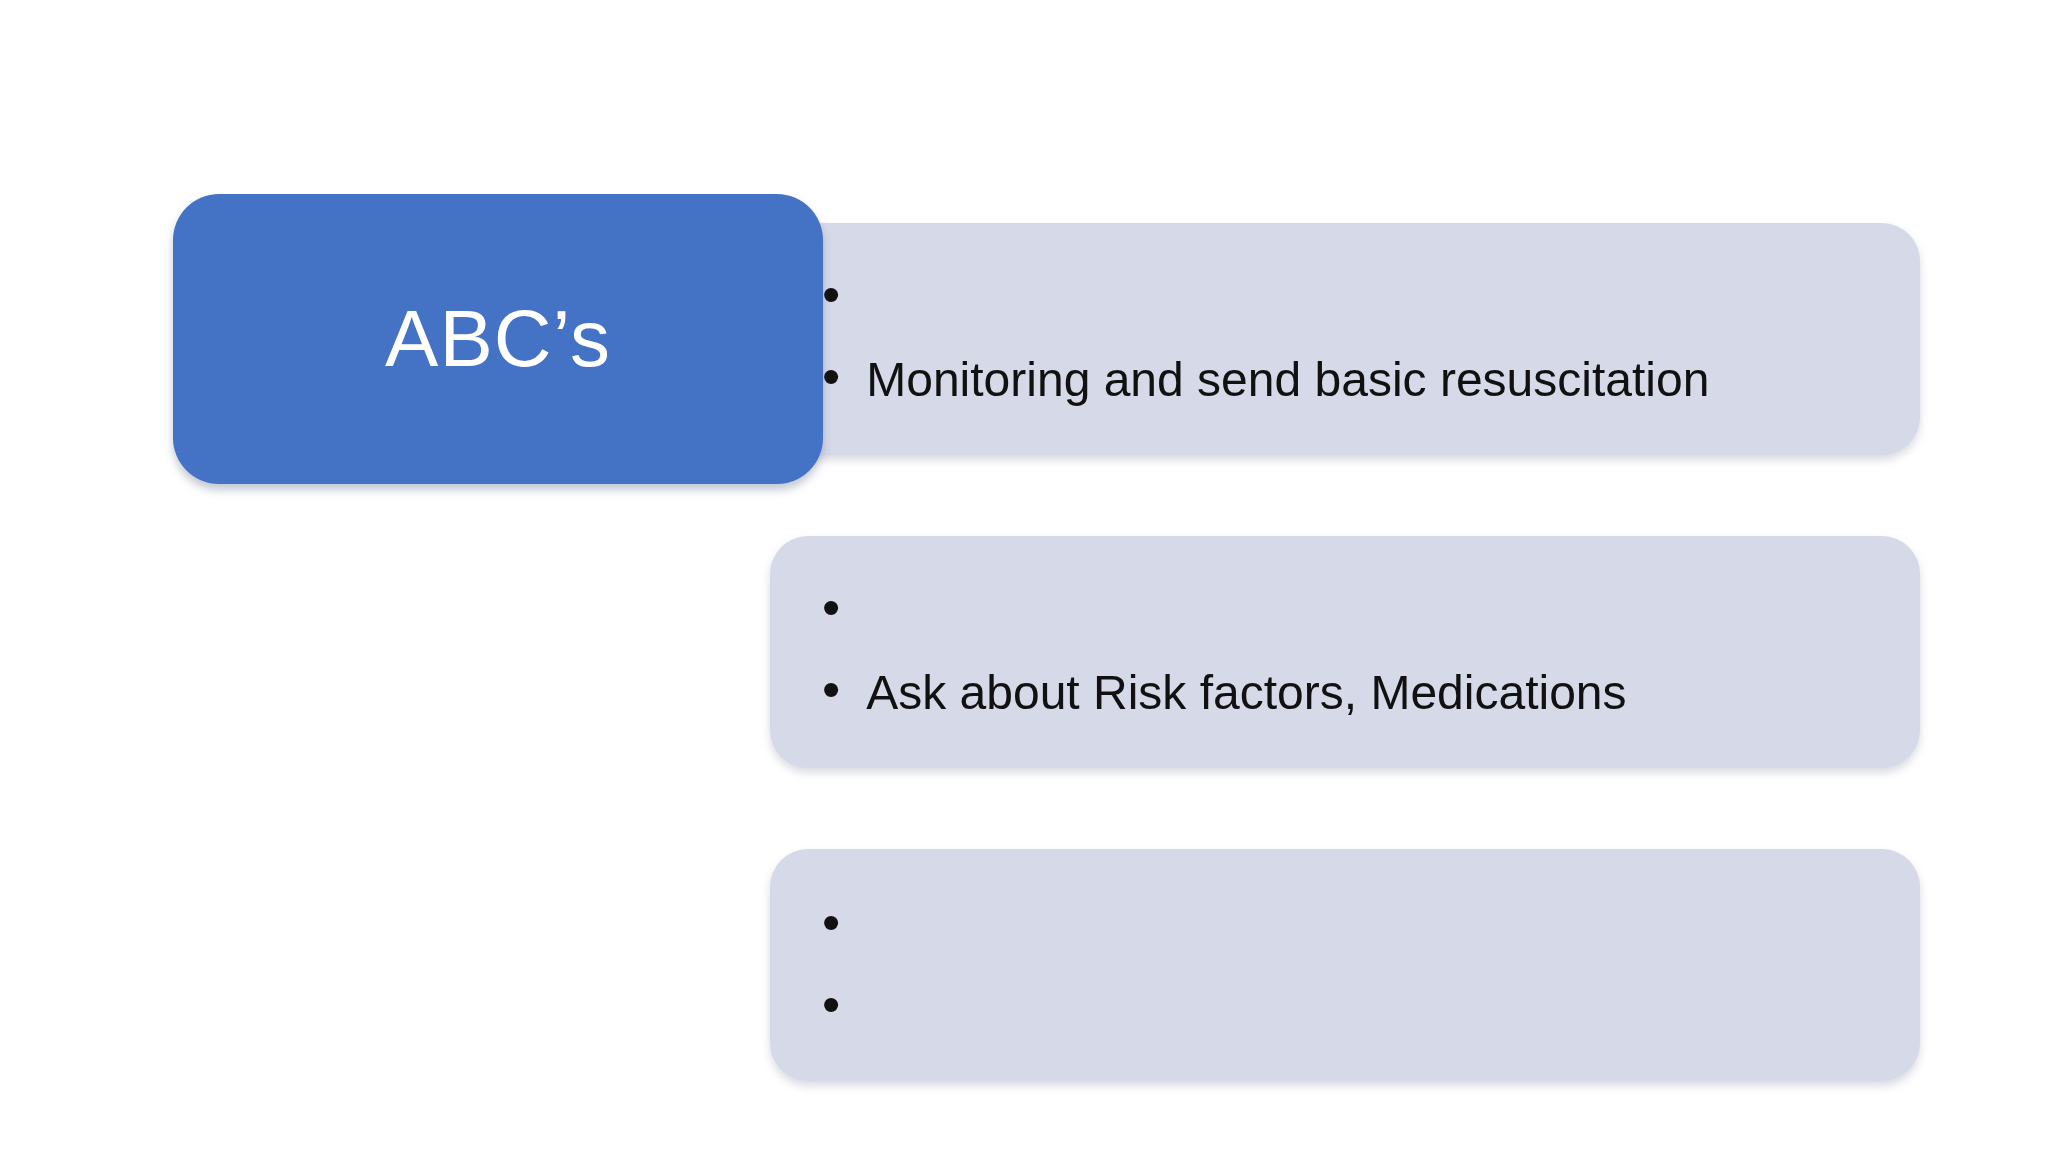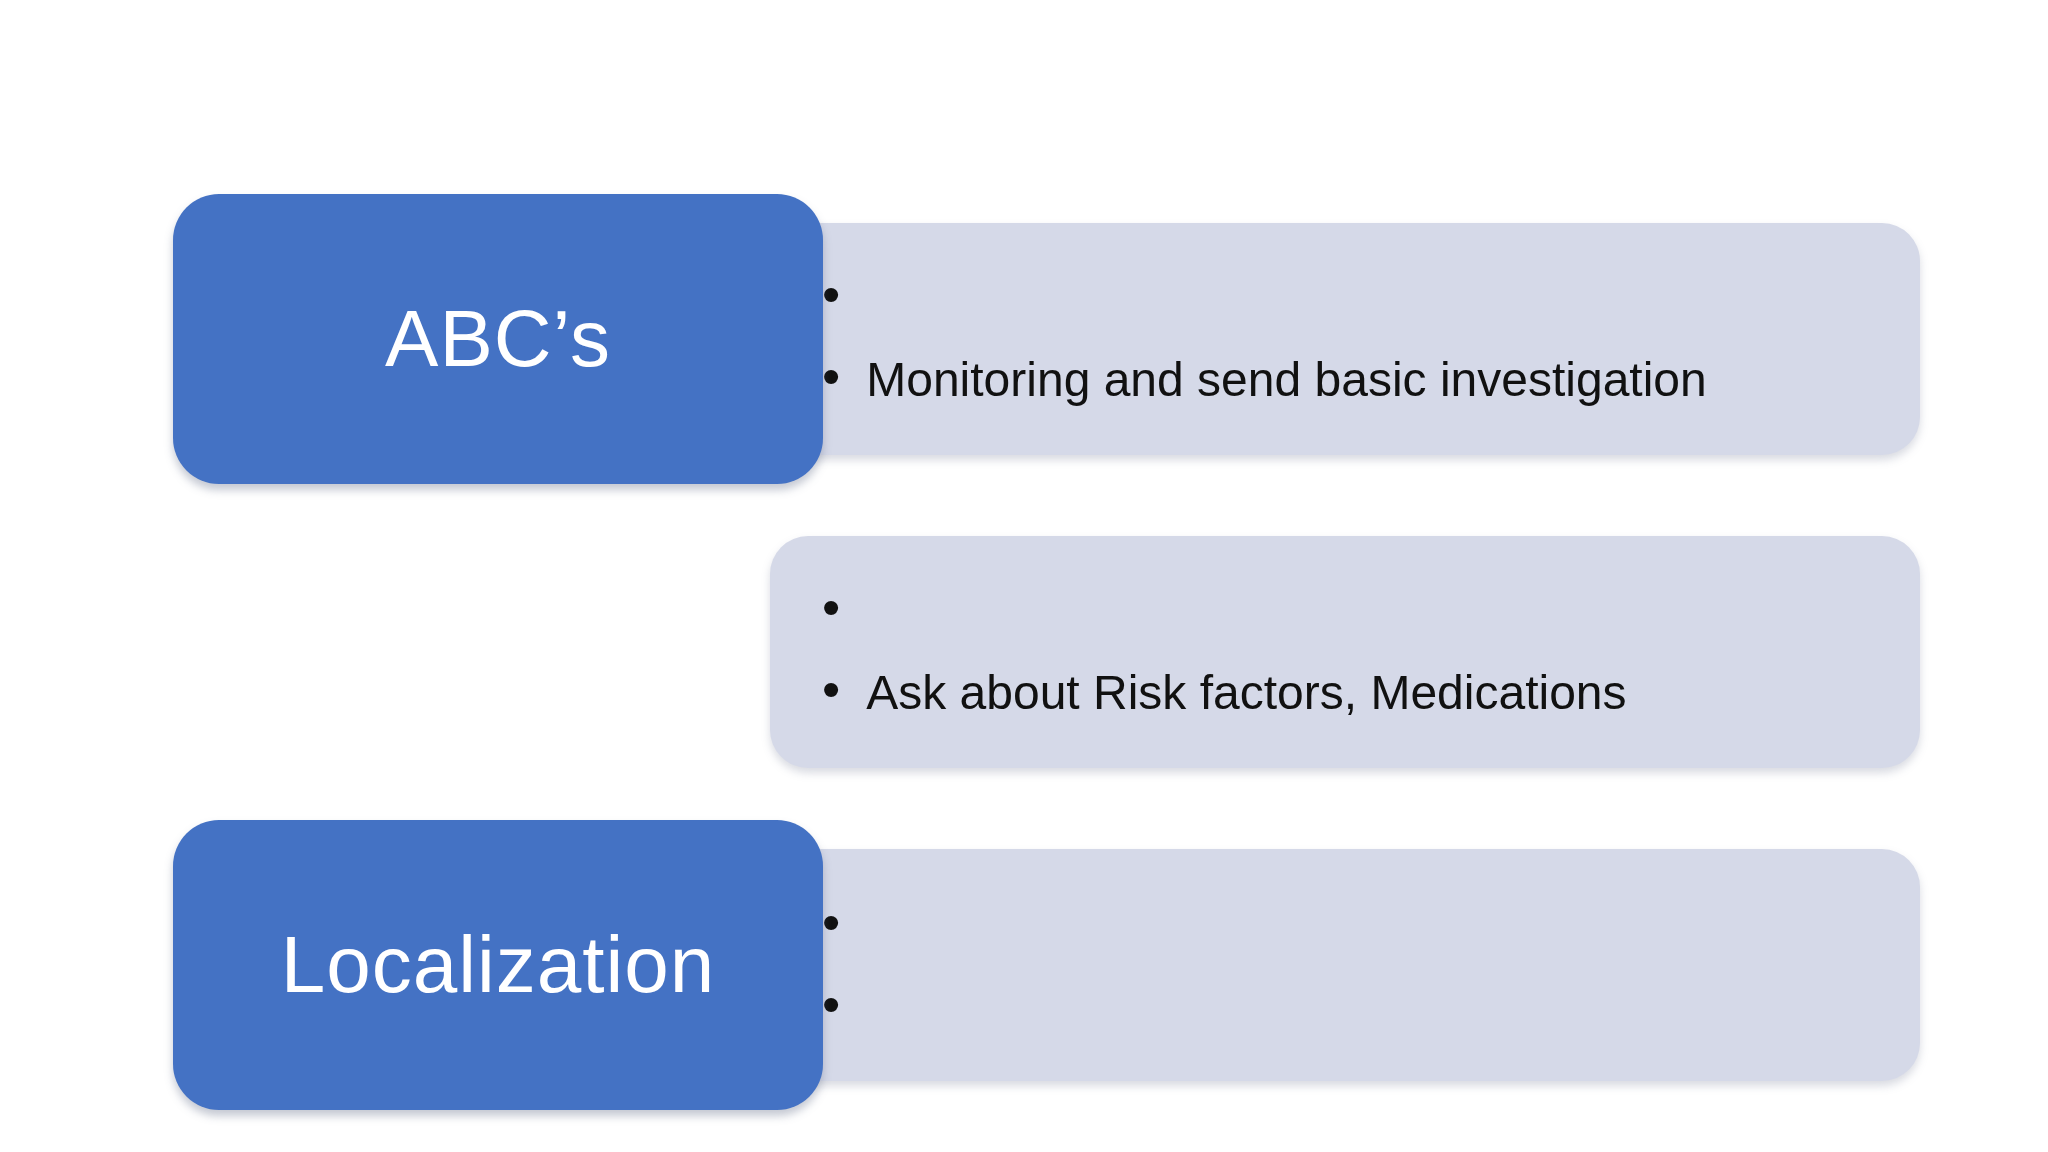--- a/index.html
+++ b/index.html
@@ -90,21 +90,21 @@
 <div class="canvas">
 
   <div class="stage-row row-0">
     <div class="stage-body-box">
       <div class="bullet-list">
         <div class="bullet-item">
           <span class="bullet-dot">•</span>
         </div>
         <div class="bullet-item">
           <span class="bullet-dot">•</span>
-          <span class="bullet-text">Monitoring and send basic investigation</span>
+          <span class="bullet-text">Monitoring and send basic resuscitation</span>
         </div>
       </div>
     </div>
     <div class="stage-header-box">
       <span class="stage-label">ABC’s</span>
     </div>
   </div>
 
   <div class="stage-row row-1">
     <div class="stage-body-box">
@@ -124,18 +124,15 @@
     <div class="stage-body-box">
       <div class="bullet-list">
         <div class="bullet-item">
           <span class="bullet-dot">•</span>
         </div>
         <div class="bullet-item">
           <span class="bullet-dot">•</span>
         </div>
       </div>
     </div>
-    <div class="stage-header-box">
-      <span class="stage-label">Localization</span>
-    </div>
   </div>
 
 </div>
 
 </body></html>

